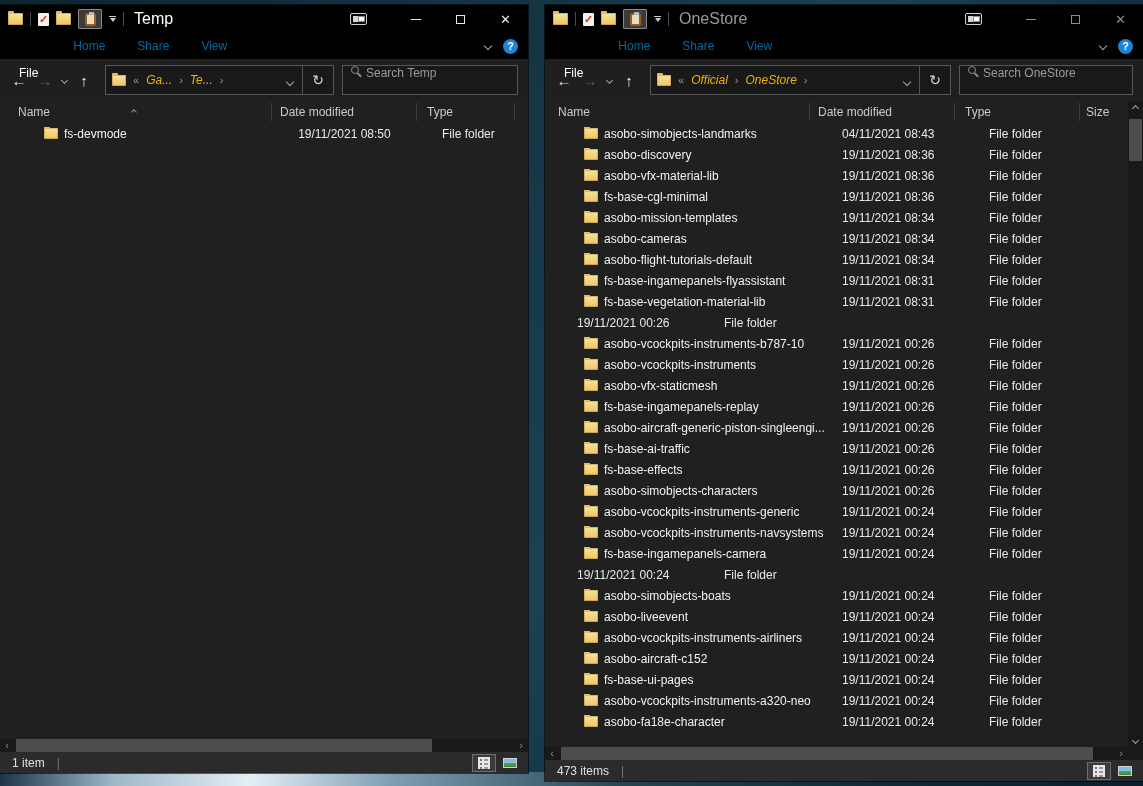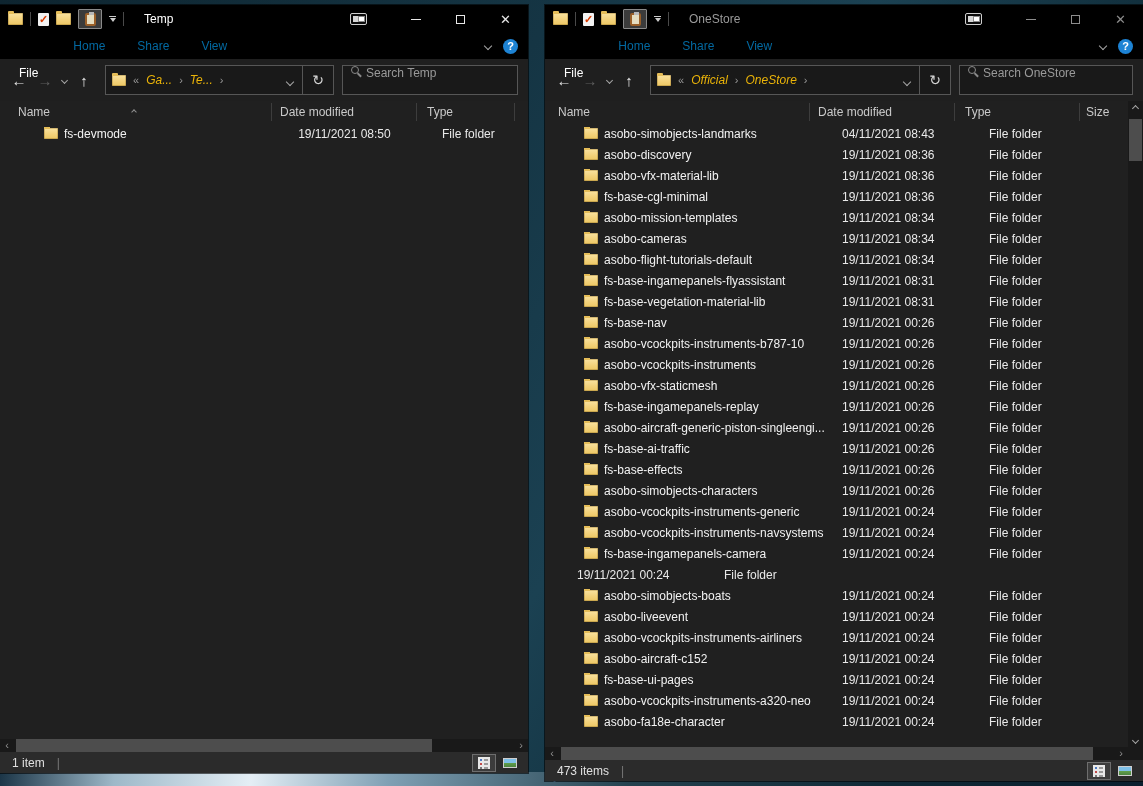--- a/index.html
+++ b/index.html
@@ -25,21 +25,21 @@
 
   
   .window{ position:absolute; z-index:2; background:#202020; display:flex; flex-direction:column; box-shadow:0 0 0 1px rgba(0,0,0,.6);}
   .win0{ left:0; top:5px; width:528px; height:768px; }
   .win1{ left:545px; top:5px; width:598px; height:776px; }
 
   
   .titlebar{ height:28px; background:#000; display:flex; align-items:center; padding-left:8px; flex:none;}
   .qat{ display:flex; align-items:center; gap:7px; }
   .vsep{ width:1px; height:14px; background:#4a4a4a; }
-  .title{ color:#fff; font-size:12px; margin-left:20px; }
+  .title{ color:#fff; font-size:16px; margin-left:10px; }
   .inactive .title{ color:#9a9a9a; }
   .controls{ margin-left:auto; display:flex; align-items:center; height:100%; }
   .ctrlbtn{ width:45px; height:100%; display:flex; align-items:center; justify-content:center; color:#e8e8e8; font-size:13px;}
   .inactive .ctrlbtn{ color:#8d8d8d; }
   .minbar{ width:10px; height:1px; background:#e8e8e8; }
   .maxbox{ width:9px; height:9px; border:1px solid #e8e8e8; }
   .inactive .minbar{ background:#8d8d8d; } .inactive .maxbox{ border-color:#8d8d8d; }
   .mon{ width:17px; height:12px; border:1px solid #cfcfcf; border-radius:2px; position:relative; background:#0a0a0a; margin-right:26px;}
   .mon::before{ content:""; position:absolute; left:2px; top:2px; width:6px; height:6px; background:#d5d5d5;}
   .mon::after{ content:""; position:absolute; right:1px; bottom:2px; width:5px; height:4px; background:#fff; border:1px solid #888;}
@@ -405,24 +405,20 @@
       <div class="row">
         <span class="cell c-name">
           <span class="ficon"></span>
           <span class="nm">fs-base-vegetation-material-lib</span>
         </span>
         <span class="cell c-date">19/11/2021 08:31</span>
         <span class="cell c-type">File folder</span>
         <span class="cell c-size"></span>
       </div>
       <div class="row">
-        <span class="cell c-name">
-          <span class="ficon"></span>
-          <span class="nm">fs-base-nav</span>
-        </span>
         <span class="cell c-date">19/11/2021 00:26</span>
         <span class="cell c-type">File folder</span>
         <span class="cell c-size"></span>
       </div>
       <div class="row">
         <span class="cell c-name">
           <span class="ficon"></span>
           <span class="nm">asobo-vcockpits-instruments-b787-10</span>
         </span>
         <span class="cell c-date">19/11/2021 00:26</span>

